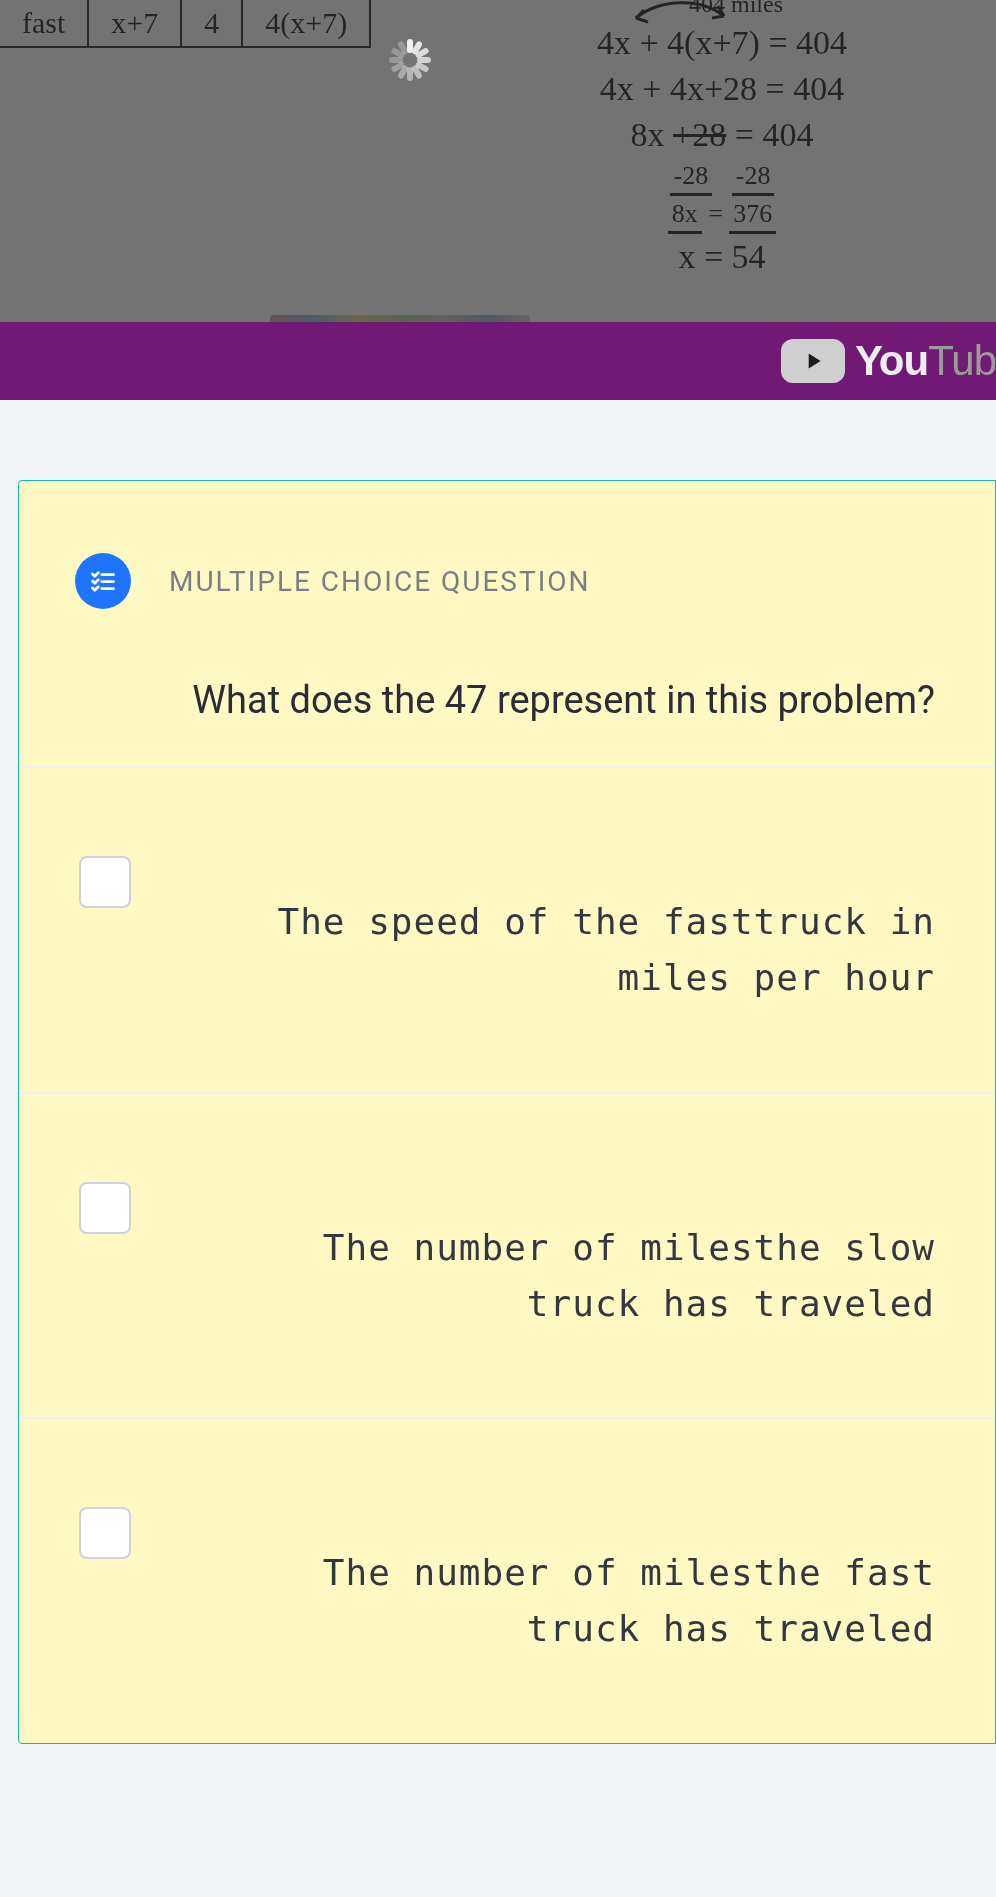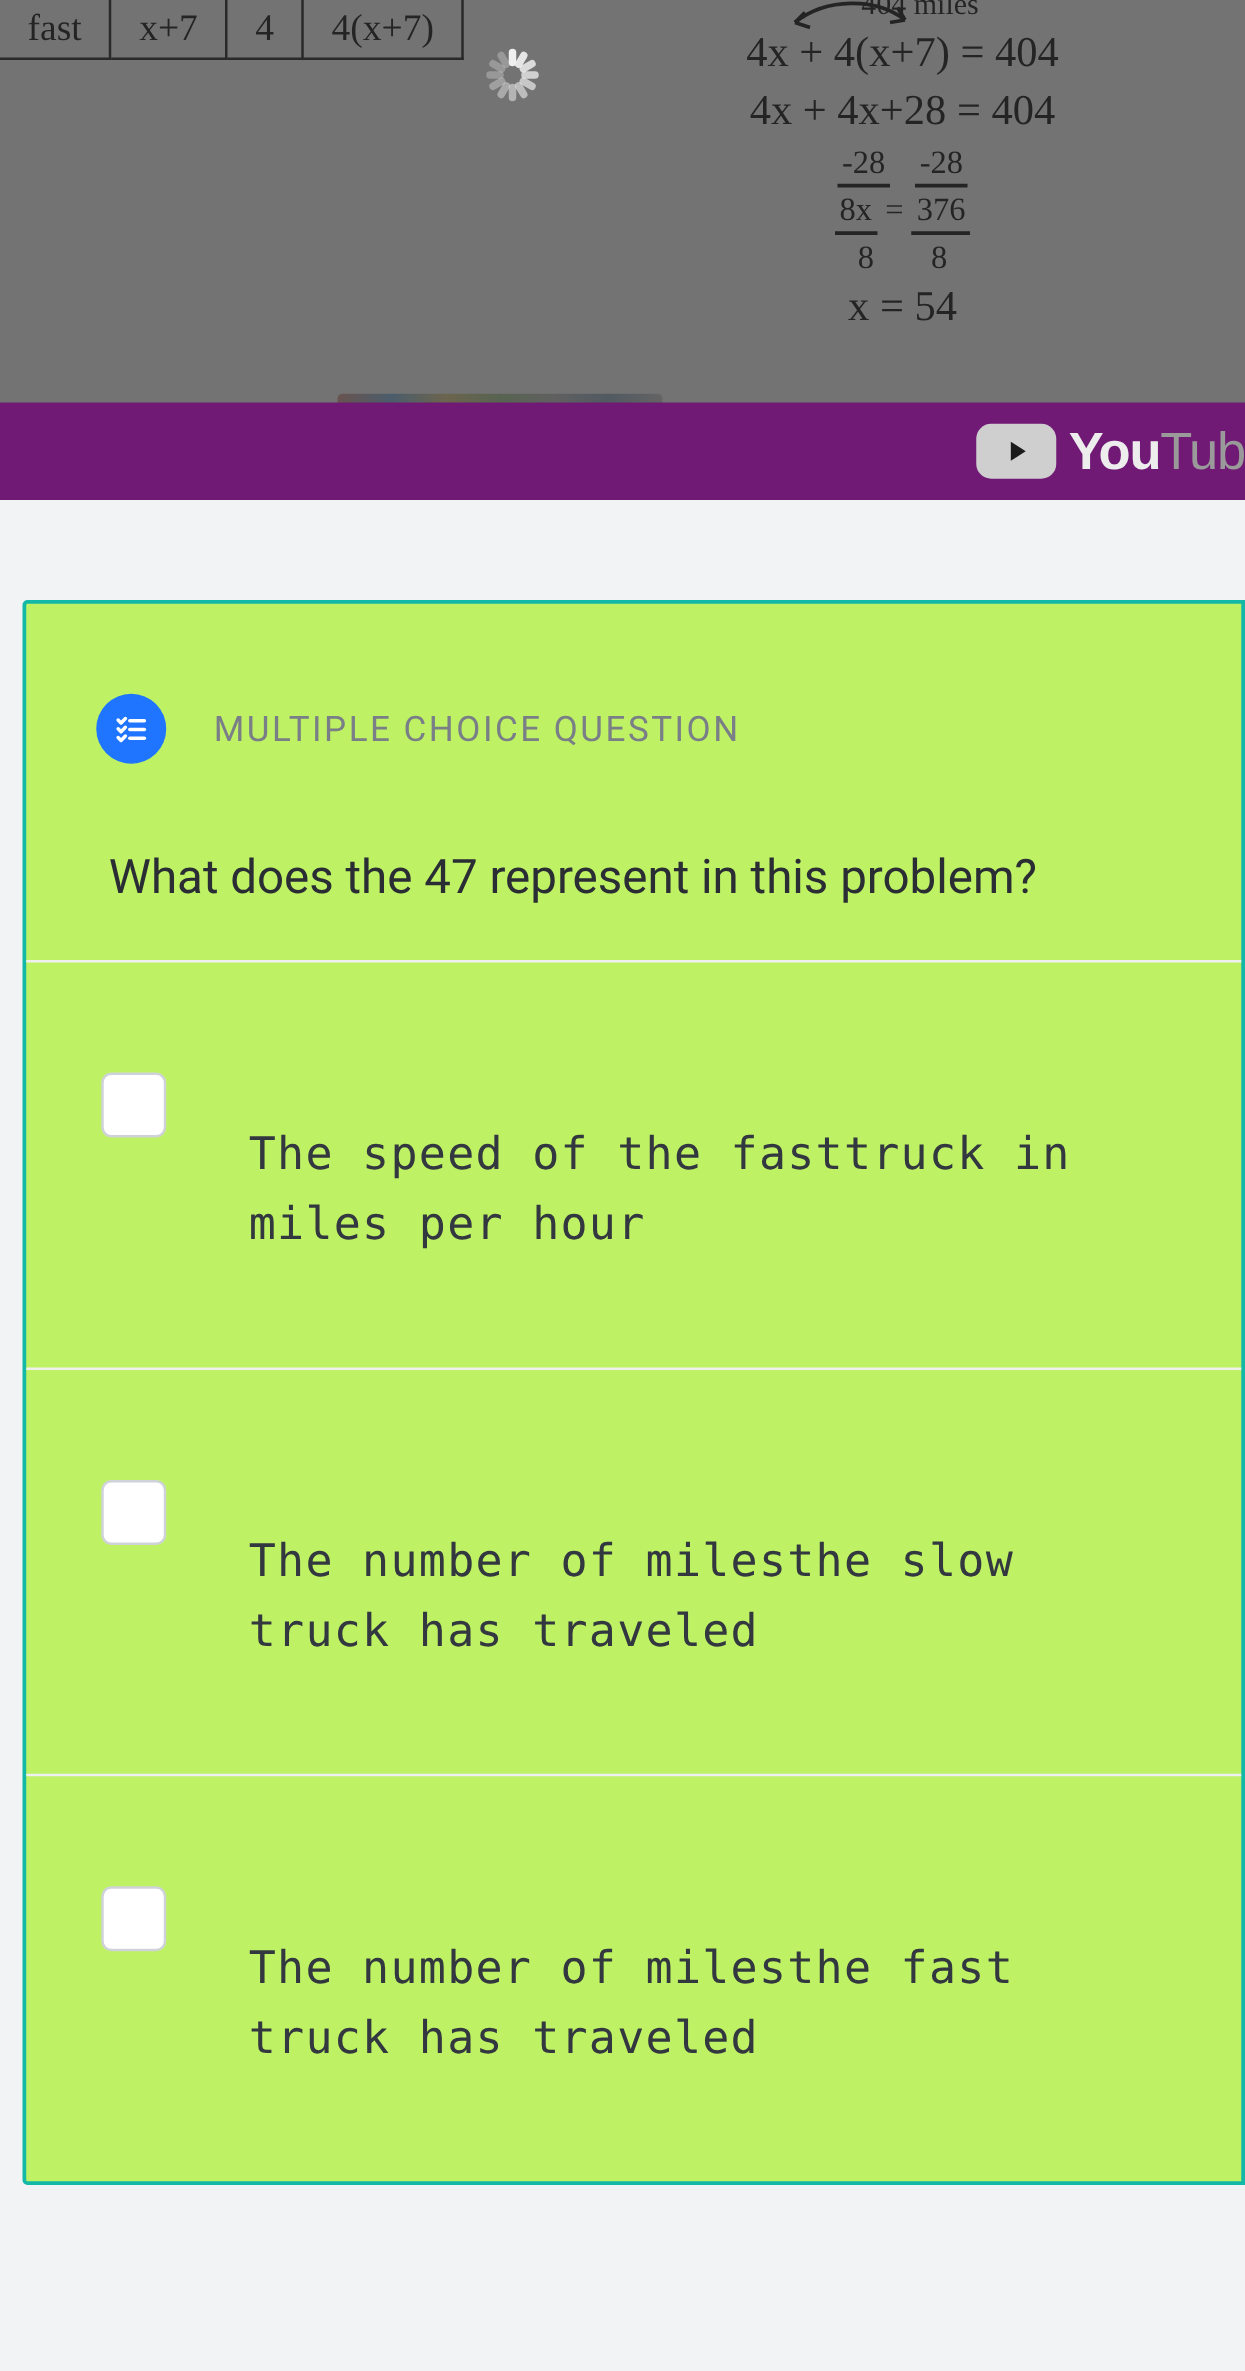--- a/index.html
+++ b/index.html
@@ -29,21 +29,21 @@
   
   .dock { position:absolute; left:270px; top:315px; width:260px; height:20px; border-radius:4px;
           background:linear-gradient(90deg,#c65b46,#2e8bd6,#d7b23c,#6fae4d,#9c9c9c,#4c7ca0,#b0b0b0); opacity:.55;}
   .yt-bar { position:absolute; left:0; right:0; bottom:0; height:78px; background:#701a75; display:flex; align-items:center; justify-content:flex-end; padding-right:0; }
   .yt-badge { display:flex; align-items:center; gap:10px; color:#9a9a9a; font-size:42px; font-weight:500; letter-spacing:-1px; font-family:Arial, sans-serif; }
   .yt-play { width:64px; height:44px; background:#cfcfcf; border-radius:12px; display:flex; align-items:center; justify-content:center; }
   .yt-play svg { display:block; }
   .yt-text b { color:#ededed; font-weight:700; }
   
   .page-gap { height:80px; }
-  .card { margin-left:18px; width:978px; background:#bef264; border:3px solid #14b8a6; border-radius:4px 0 0 4px; padding:72px 0 0 0; }
+  .card { margin-left:18px; width:978px; background:#fef9c3; border:1px solid #14b8a6; border-radius:4px 0 0 4px; padding:72px 0 0 0;text-align:right; }
   .q-head { display:flex; align-items:center; gap:38px; padding:0 0 0 56px; }
   .q-icon { width:56px; height:56px; border-radius:50%; background:#1f75ff; color:#fff; display:flex; align-items:center; justify-content:center; flex:0 0 56px; }
   .q-type { color:#7a7f87; letter-spacing:2px; font-size:28px; font-weight:400; }
   .q-text { padding:66px 60px 40px 66px; font-size:38px; color:#2a2d34; line-height:1.35; }
   .option { display:flex; align-items:flex-start; gap:66px; padding:86px 60px 86px 60px; border-top:2px solid #efefef; }
   .option:first-of-type { border-top:2px solid #efefef; }
   .chk { width:52px; height:52px; border:2px solid #cfd3d9; border-radius:8px; background:#fff; flex:0 0 52px; margin-top:2px; cursor:pointer; }
   .opt-text { font-family: ui-monospace, SFMono-Regular, Menlo, Consolas, monospace; font-size:36px; color:#33373f; line-height:1.55; letter-spacing:1px;margin-top:40px; }
 </style>
 </head>
@@ -65,23 +65,23 @@
 
     <div class="eqs">
       <div class="eq-line eq-miles">404 miles</div>
       <svg class="arrow-svg" width="150" height="30">
         <path d="M30 22 C 55 2, 95 2, 118 20" stroke="#1e1e1e" stroke-width="3" fill="none"></path>
         <path d="M118 20 l-6 -10 m6 10 l-12 2" stroke="#1e1e1e" stroke-width="3" fill="none"></path>
         <path d="M30 22 l8 -8 m-8 8 l12 4" stroke="#1e1e1e" stroke-width="3" fill="none"></path>
       </svg>
       <div class="eq-line"><span>4x + 4(x+7)</span> <span>= 404</span></div>
       <div class="eq-line"><span>4x + 4x+28</span> <span>= 404</span></div>
+      <div class="eq-line"><span>8x </span><span class="strike">+28</span> <span>= 404</span></div>
       <div class="eq-line eq-small"><span class="ul">-28</span>&nbsp;&nbsp;&nbsp;<span class="ul">-28</span></div>
       <div class="eq-line eq-small"><span class="ul">8x</span> <span>=</span> <span class="ul">376</span></div>
-      <div class="eq-line eq-small"><span>8</span>&nbsp;&nbsp;&nbsp;&nbsp;&nbsp;&nbsp;&nbsp;<span>8</span></div>
       <div class="eq-line">x = 54</div>
     </div>
 
     <div class="dock"></div>
   </div>
 
   <div class="dim-overlay"></div>
 
   <div class="spinner">
     <div class="blade" style="transform:rotate(0deg);opacity:1"></div>

